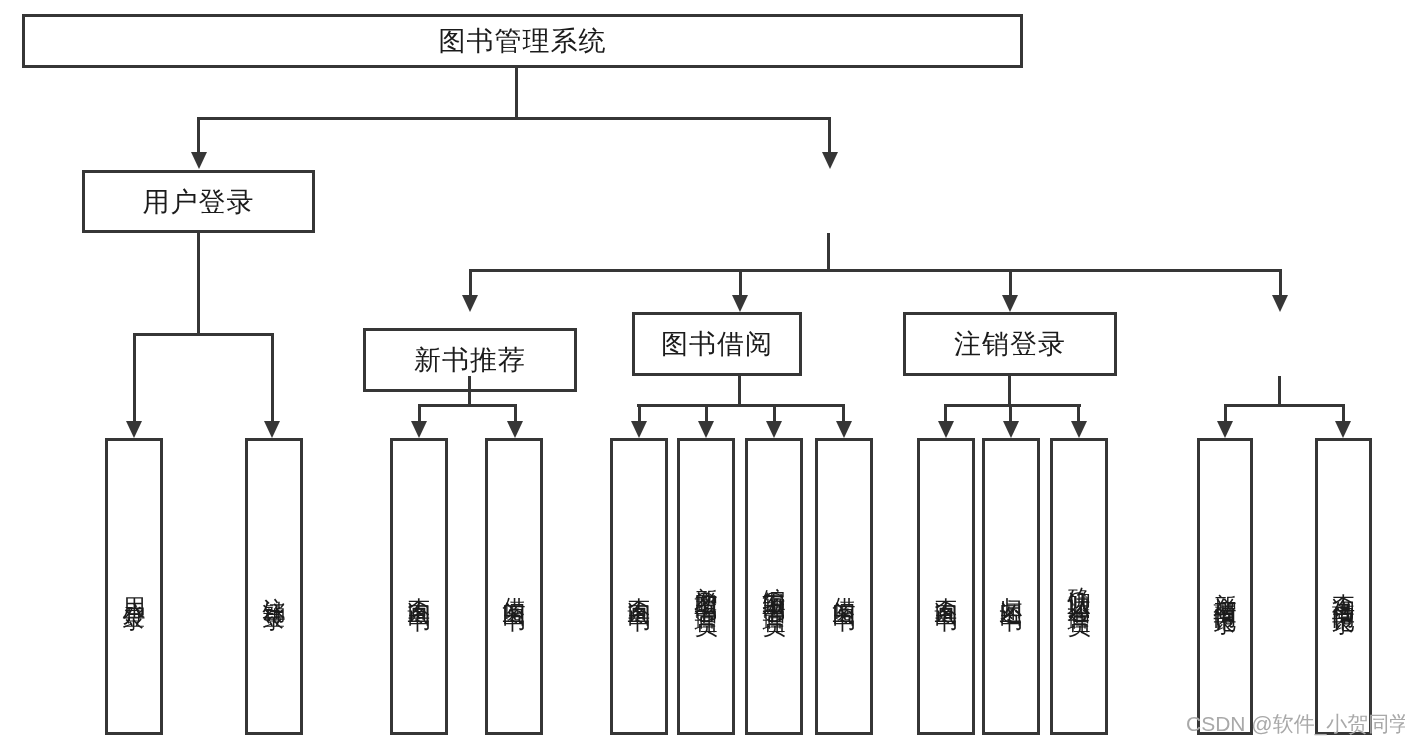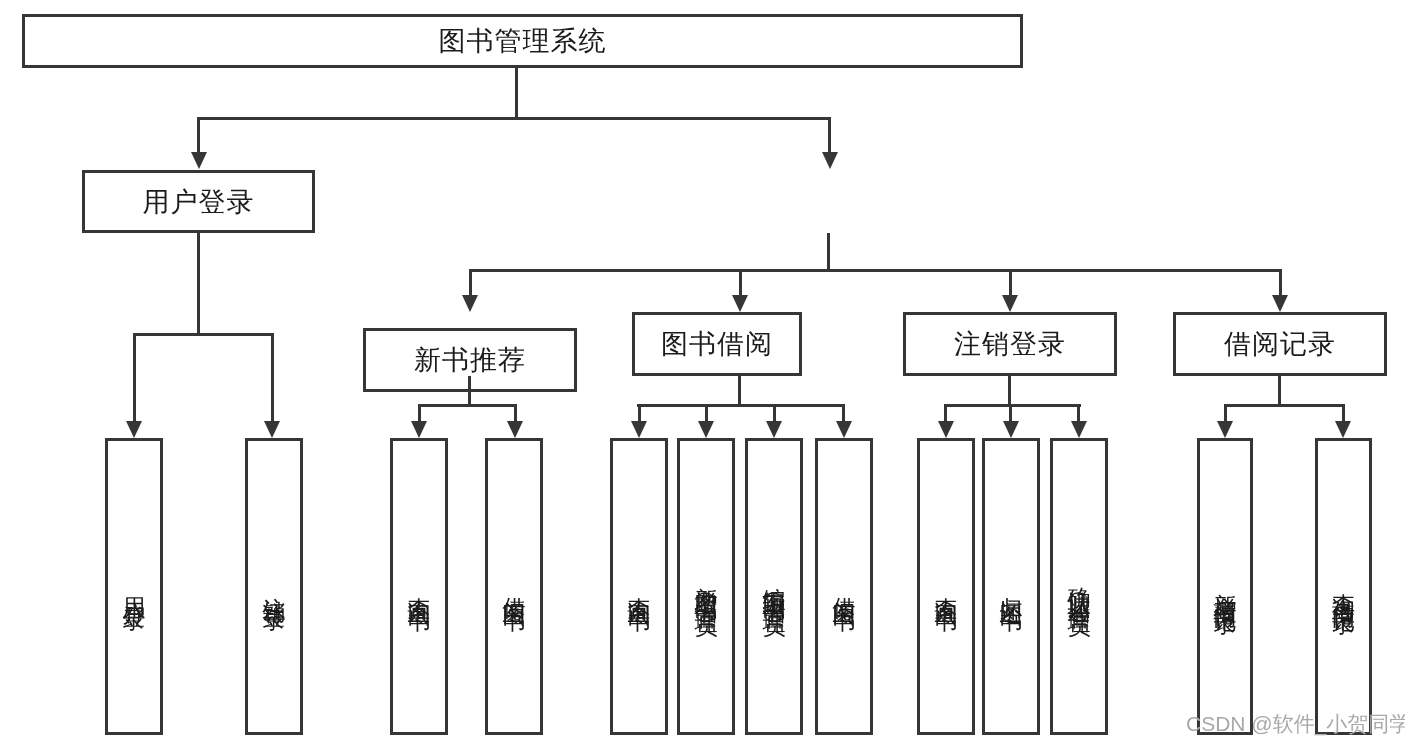--- a/index.html
+++ b/index.html
@@ -87,23 +87,20 @@
 
   <div class="node h" style="left:363px;top:328px;width:214px;height:64px">
     <span>新书推荐</span>
   </div>
   <div class="node h" style="left:632px;top:312px;width:170px;height:64px">
     <span>图书借阅</span>
   </div>
   <div class="node h" style="left:903px;top:312px;width:214px;height:64px">
     <span>注销登录</span>
   </div>
-  <div class="node h" style="left:1173px;top:312px;width:214px;height:64px">
-    <span>借阅记录</span>
-  </div>
 
   <div class="vline" style="left:468px;top:376px;height:31px"></div>
   <div class="hline" style="left:418px;top:404px;width:99px"></div>
   <div class="vline" style="left:418px;top:404px;height:18px"></div>
   <div class="arrowhead" style="left:411px;top:421px"></div>
   <div class="vline" style="left:514px;top:404px;height:18px"></div>
   <div class="arrowhead" style="left:507px;top:421px"></div>
 
   <div class="vline" style="left:738px;top:376px;height:31px"></div>
   <div class="hline" style="left:637px;top:404px;width:208px"></div>

